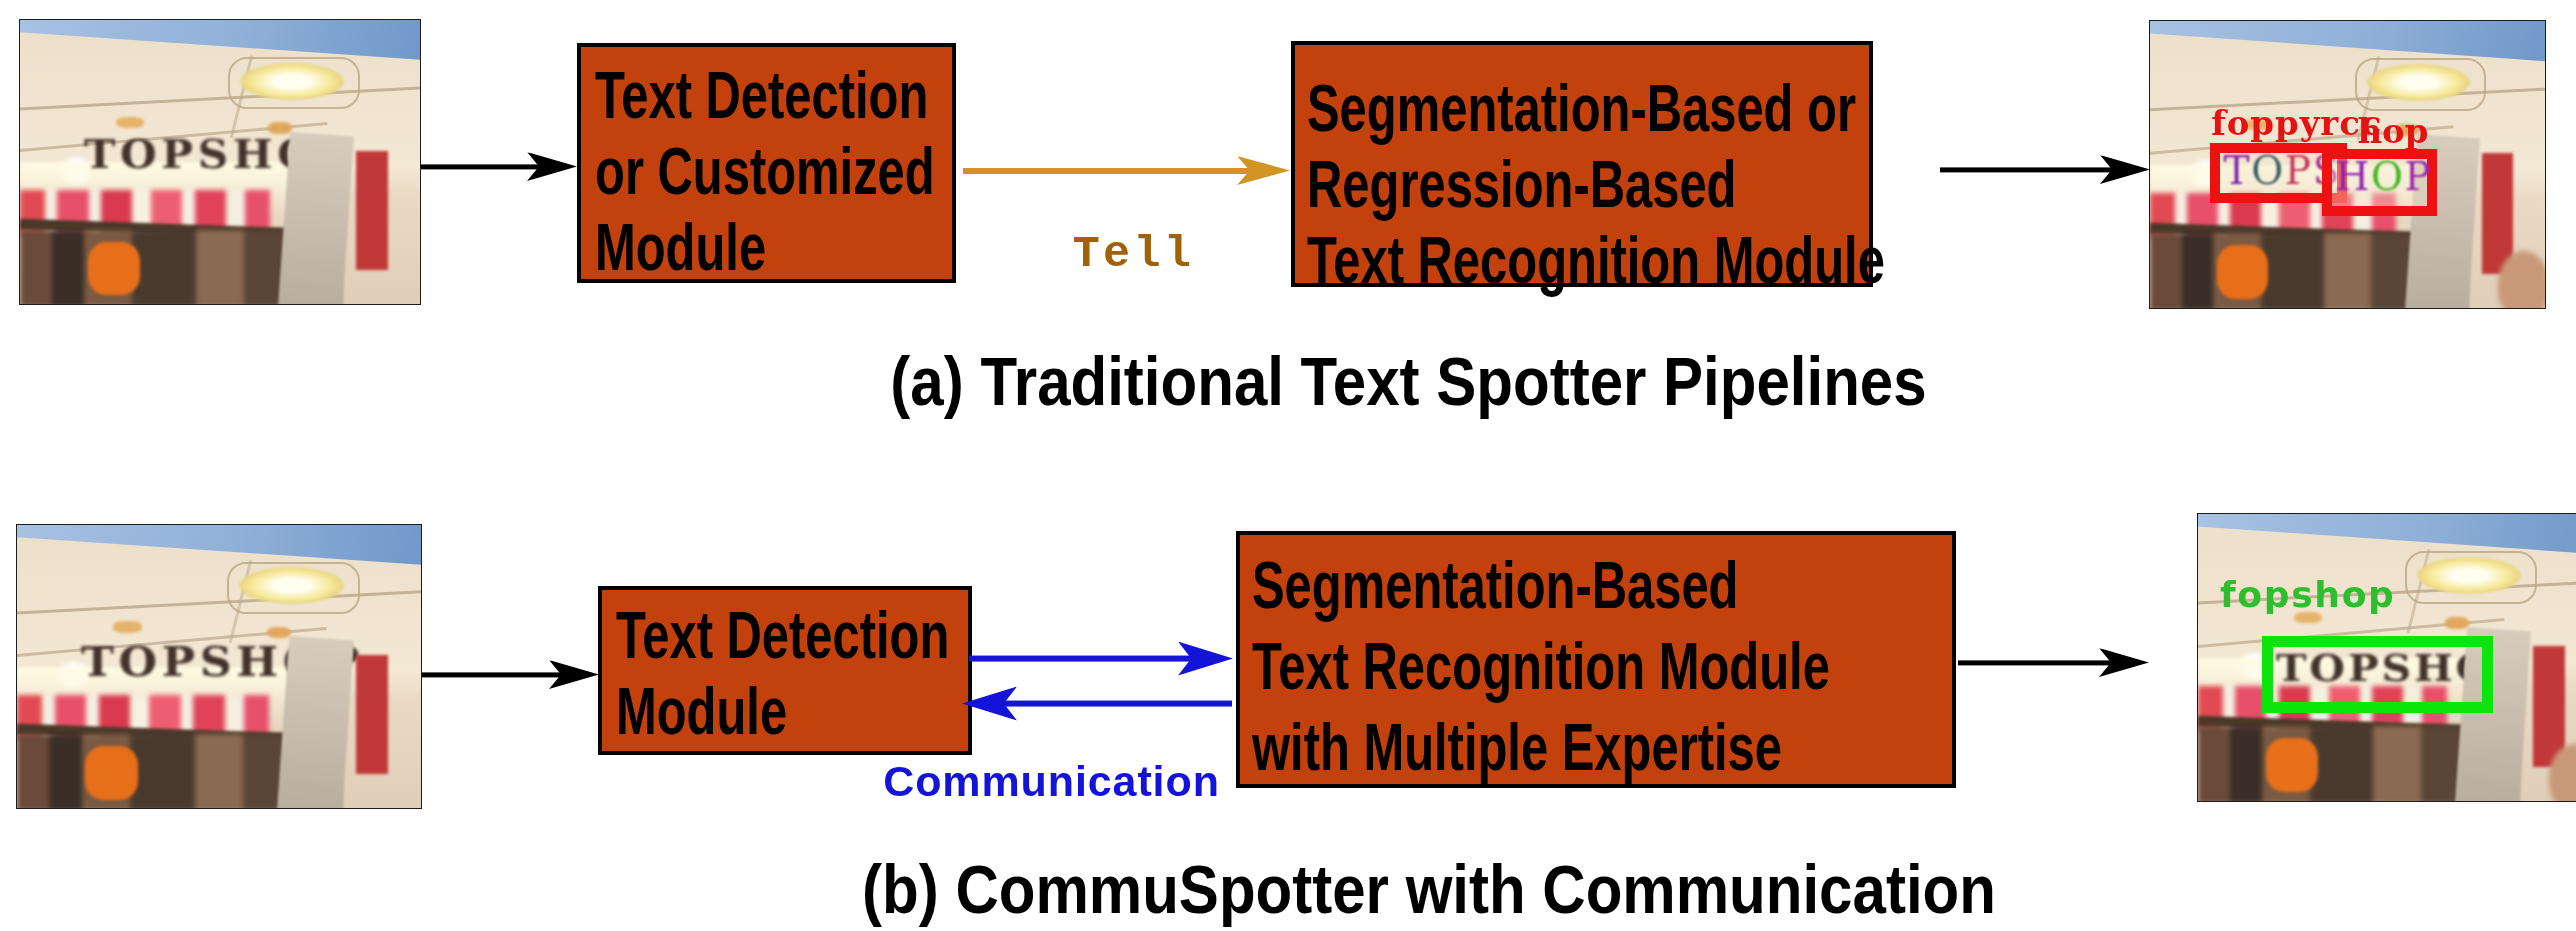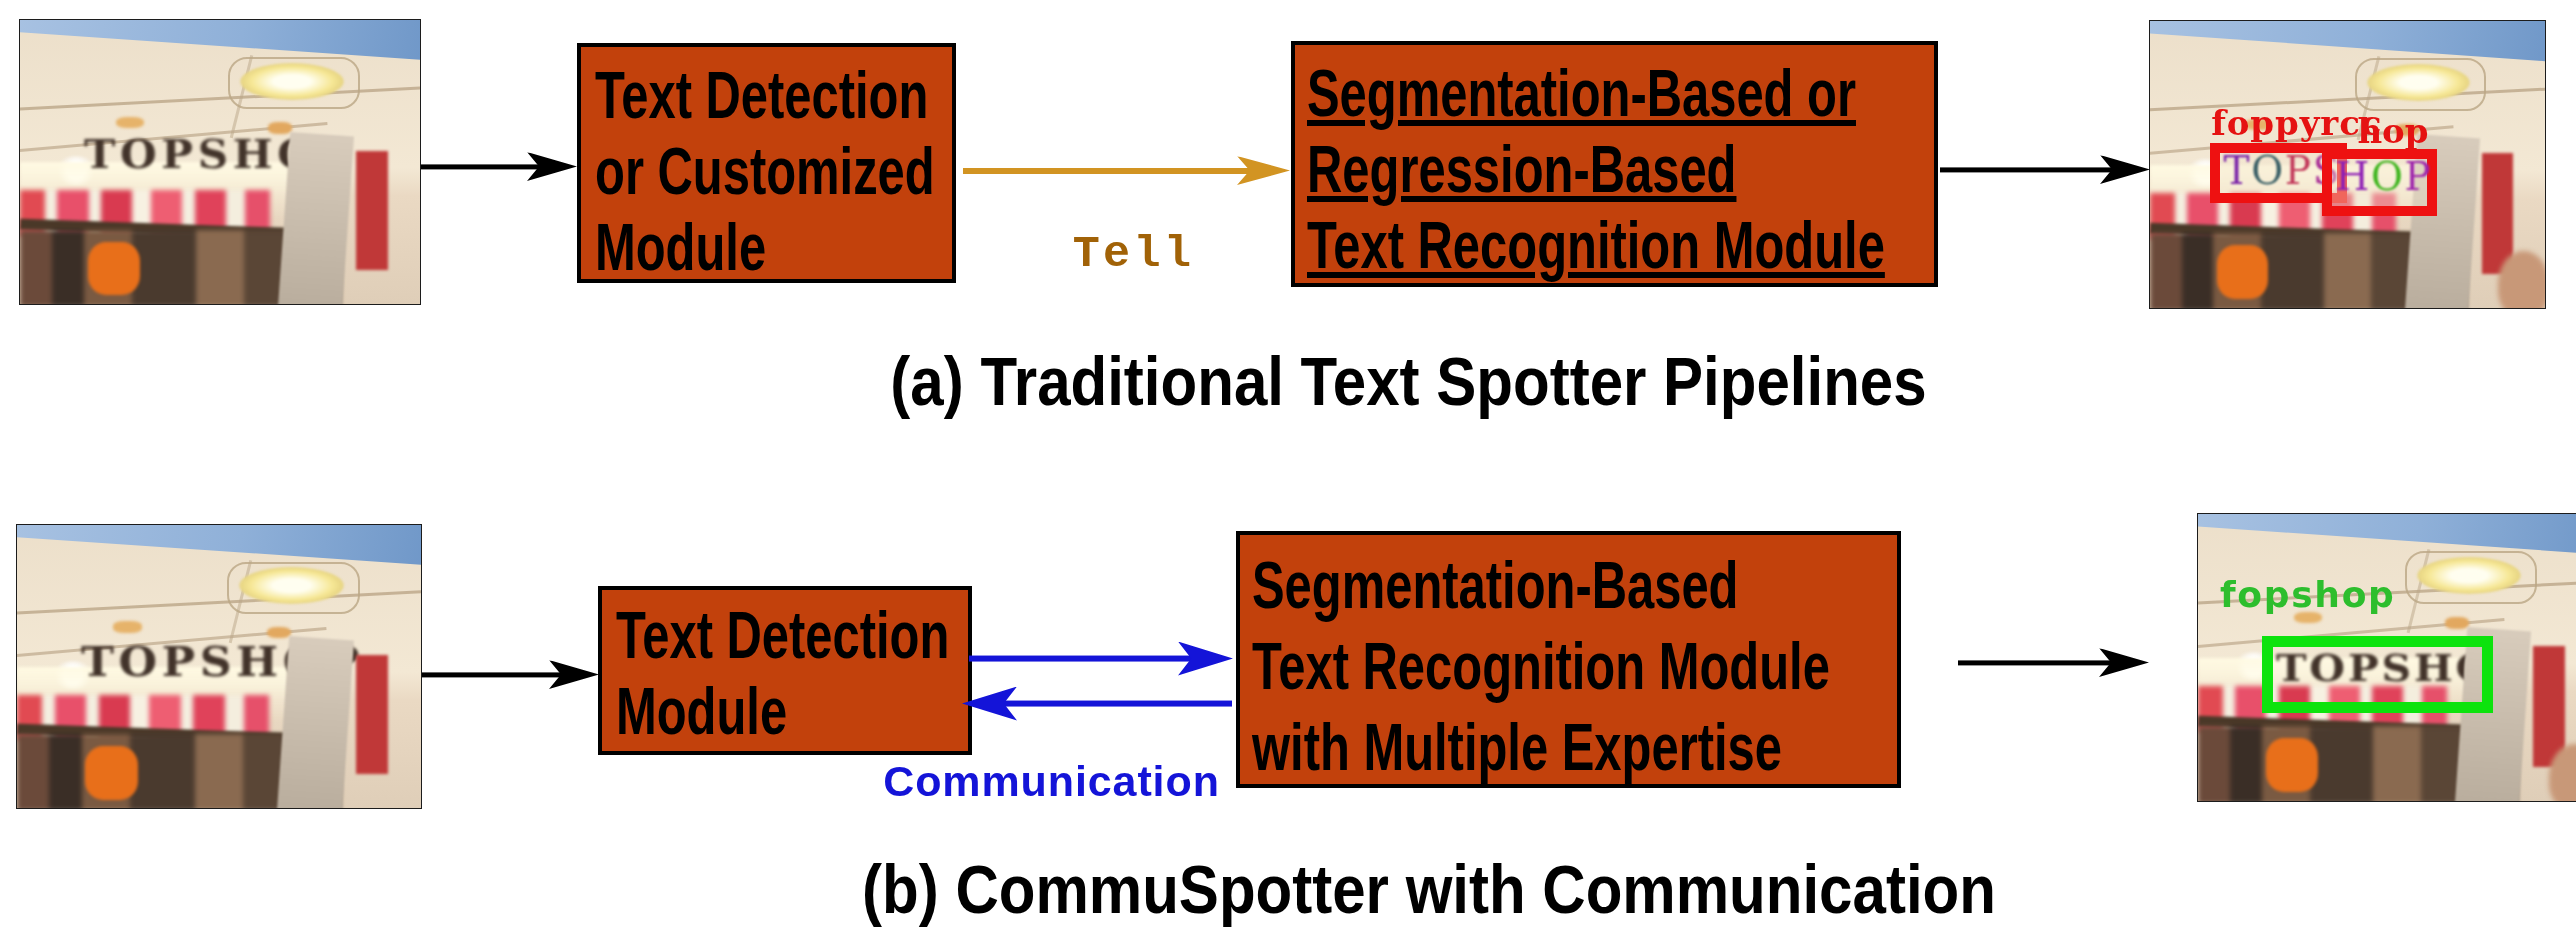--- a/index.html
+++ b/index.html
@@ -62,23 +62,23 @@
        font-weight:normal;font-size:39px;letter-spacing:1.7px;filter:blur(0.9px);white-space:nowrap;}
   .green-label{position:absolute;left:5.5%;top:21%;font-family:"DejaVu Sans","Liberation Sans",sans-serif;
        font-weight:bold;font-size:36px;color:#2dbe2d;letter-spacing:1.7px;filter:blur(0.4px);}
   .green-rect{position:absolute;left:16%;top:42.5%;width:52.5%;height:19.2%;border:11px solid #0de30d;}
 
   
   .fbox{position:absolute;border:4.3px solid #000;background:#c2410c;box-sizing:border-box;}
   .fbox .lines{transform:scaleX(.73);transform-origin:left center;}
   .fbox .ln{font-weight:bold;font-size:67px;line-height:76px;color:#000;white-space:nowrap;}
   .box-a{left:577px;top:43px;width:379px;height:240px;padding:10.3px 0 0 13.7px;}
-  .box-b{left:1291px;top:41px;width:647px;height:246px;padding:10px 0 0 12px;text-decoration:underline;}
+  .box-b{left:1291px;top:41px;width:582px;height:246px;padding:25px 0 0 12px;}
   .box-c{left:598px;top:586px;width:374px;height:169px;padding:6.9px 0 0 13.7px;}
-  .box-d{left:1236px;top:531px;width:665px;height:257px;padding:8.6px 0 0 12px;}
+  .box-d{left:1236px;top:531px;width:720px;height:257px;padding:8.6px 0 0 12px;}
   .box-d .ln{line-height:81px;}
 
   
   .arrow{position:absolute;height:31px;}
   .arrow .shaft{position:absolute;top:50%;transform:translateY(-50%);left:0;right:26px;height:5.2px;background:#000;}
   .arrow .head{position:absolute;top:50%;transform:translateY(-50%);right:0;width:50px;height:29px;background:#000;
        clip-path:polygon(0 0,100% 50%,0 100%,24% 50%);}
   .arrow.left .shaft{left:26px;right:0;}
   .arrow.left .head{left:0;right:auto;clip-path:polygon(100% 0,0 50%,100% 100%,76% 50%);}
   .arr-a1{left:421px;top:151px;width:156px;}

